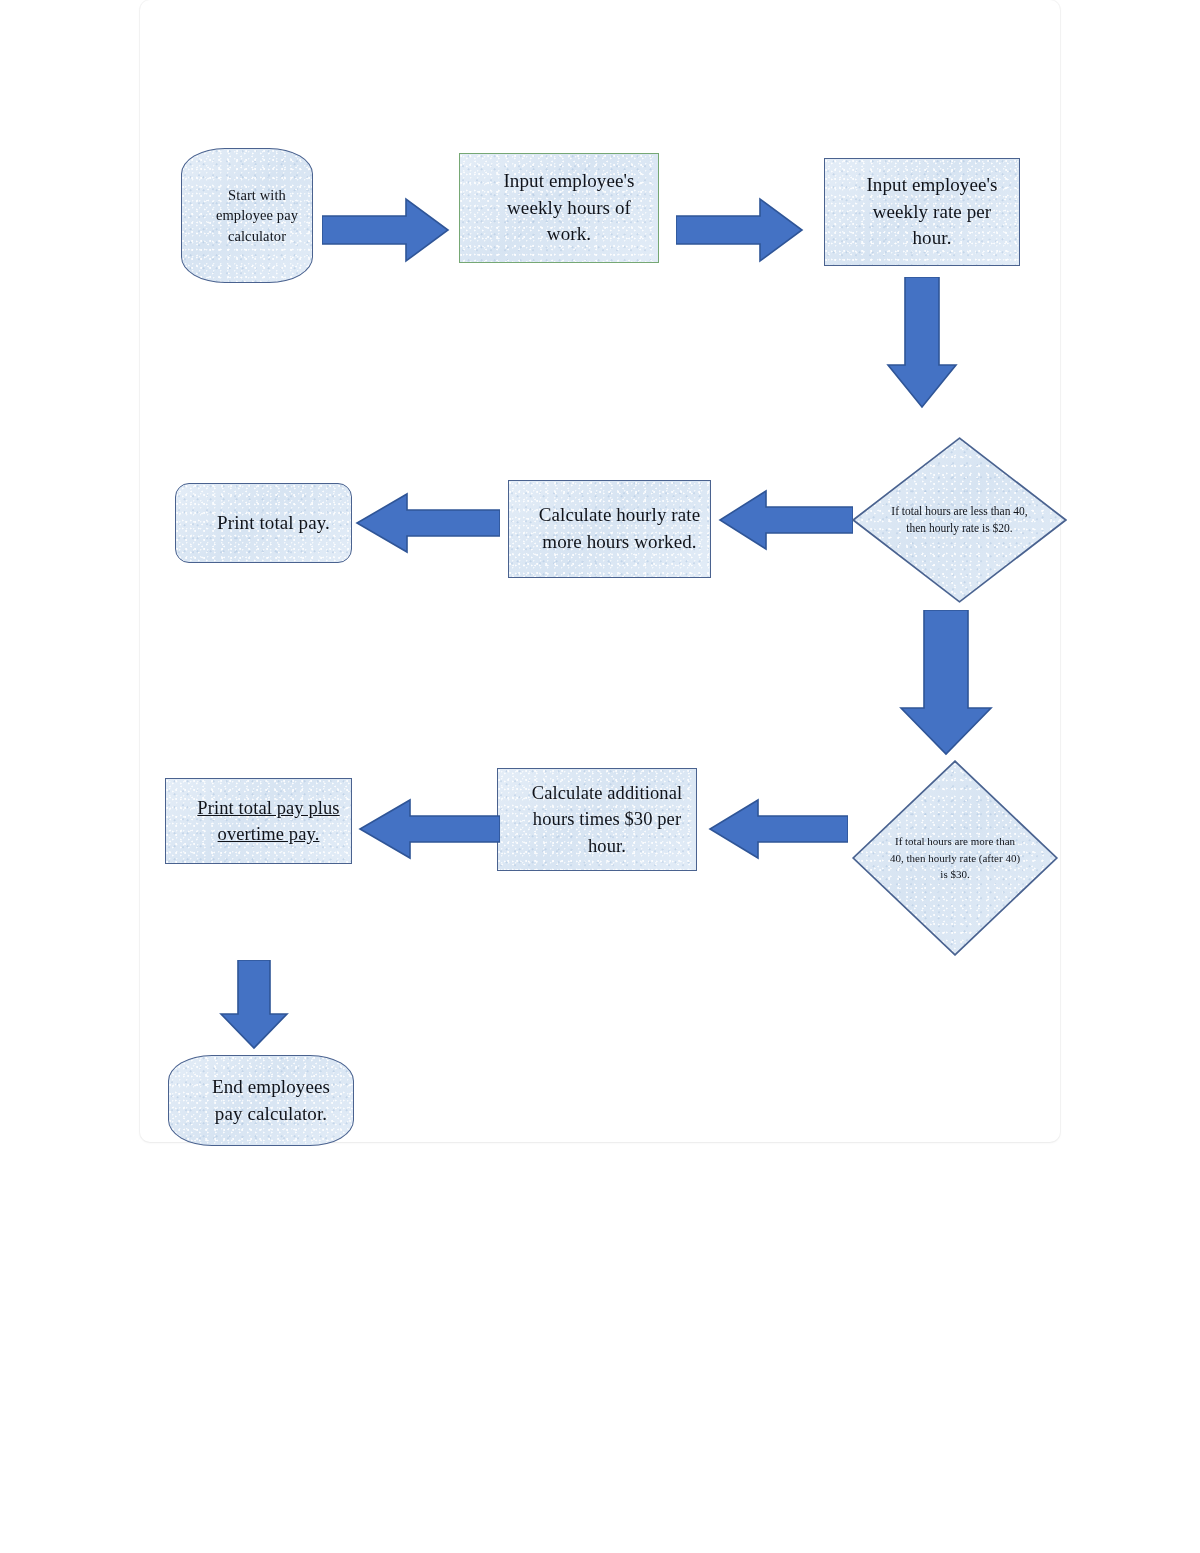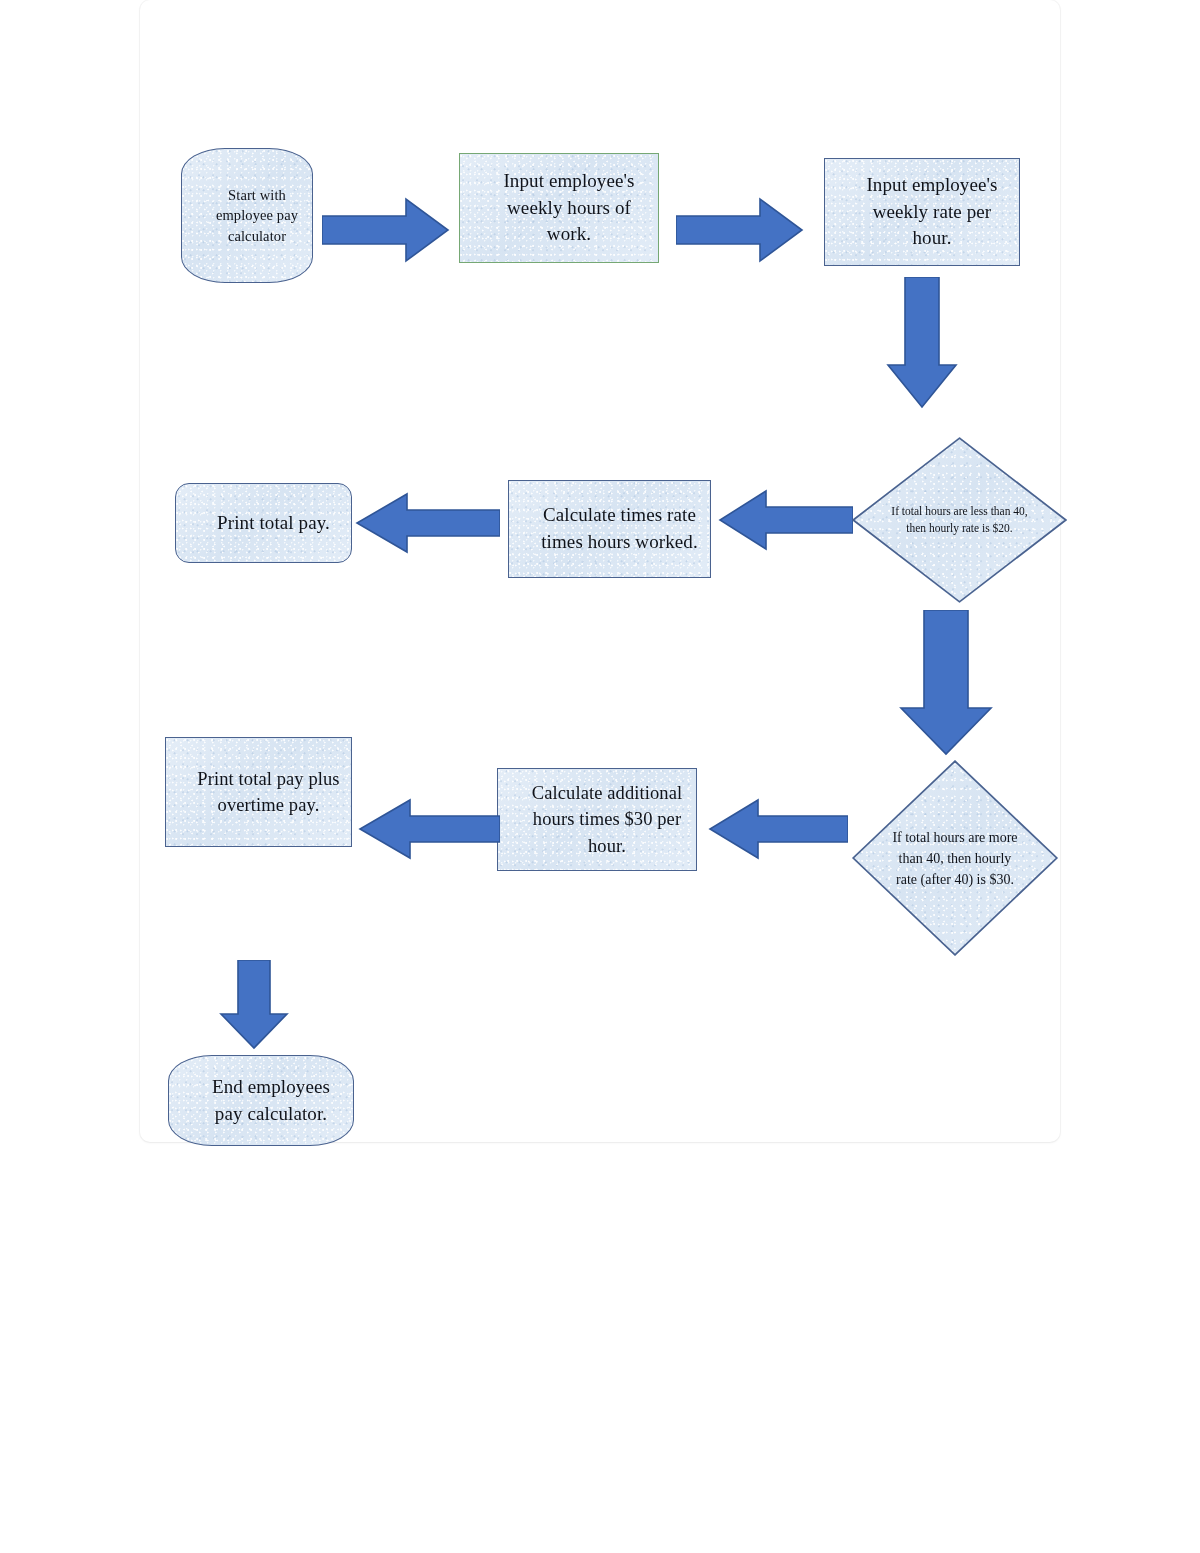--- a/index.html
+++ b/index.html
@@ -128,21 +128,21 @@
 
   
   .arrow { position: absolute; }
   .arrow svg { display: block; width: 100%; height: 100%; }
 
   
   .t-start   { font-size: 14.5px; }
   .t-proc    { font-size: 19px; }
   .t-proc-sm { font-size: 18.5px; }
   .t-diamond { font-size: 11.5px; }
-  .t-diamond2{ font-size: 14px; }
+  .t-diamond2{ font-size: 11px; }
   .t-end     { font-size: 19px; align-items: center; }
 </style>
 </head>
 <body>
 
 <div id="canvas">
 
   <div class="content-card"></div>
 
   <div class="node fill terminator t-start" style="left:181px; top:148px; width:132px; height:135px;">
@@ -185,21 +185,21 @@
     </div>
   </div>
 
   <div class="arrow" style="left:718px; top:489px; width:135px; height:62px;">
     <svg viewBox="0 0 135 62" preserveAspectRatio="none">
       <polygon points="135,18 48,18 48,2 2,31 48,60 48,44 135,44" fill="#4472c4" stroke="#2f5597" stroke-width="1.6"></polygon>
     </svg>
   </div>
 
   <div class="node fill rect t-proc" style="left:508px; top:480px; width:203px; height:98px;">
-    <span class="label">Calculate times rate times hours worked.</span>
+    <span class="label">Calculate hourly rate more hours worked.</span>
   </div>
 
   <div class="arrow" style="left:355px; top:492px; width:145px; height:62px;">
     <svg viewBox="0 0 145 62" preserveAspectRatio="none">
       <polygon points="145,18 52,18 52,2 2,31 52,60 52,44 145,44" fill="#4472c4" stroke="#2f5597" stroke-width="1.6"></polygon>
     </svg>
   </div>
 
   <div class="node fill roundrect t-proc" style="left:175px; top:483px; width:177px; height:80px;">
     <span class="label">Print total pay.</span>
@@ -230,21 +230,21 @@
   <div class="node fill rect t-proc-sm" style="left:497px; top:768px; width:200px; height:103px;align-items:center;">
     <span class="label">Calculate additional hours times $30 per hour.</span>
   </div>
 
   <div class="arrow" style="left:358px; top:798px; width:142px; height:62px;">
     <svg viewBox="0 0 142 62" preserveAspectRatio="none">
       <polygon points="142,18 52,18 52,2 2,31 52,60 52,44 142,44" fill="#4472c4" stroke="#2f5597" stroke-width="1.6"></polygon>
     </svg>
   </div>
 
-  <div class="node fill rect t-proc-sm" style="left:165px; top:737px; width:187px; height:110px;">
+  <div class="node fill rect t-proc-sm" style="left:165px; top:778px; width:187px; height:86px;text-decoration:underline;">
     <span class="label">Print total pay plus overtime pay.</span>
   </div>
 
   <div class="arrow" style="left:218px; top:960px; width:72px; height:90px;">
     <svg viewBox="0 0 72 90" preserveAspectRatio="none">
       <polygon points="20,0 52,0 52,54 69,54 36,88 3,54 20,54" fill="#4472c4" stroke="#2f5597" stroke-width="1.6"></polygon>
     </svg>
   </div>
 
   <div class="node fill terminator t-end" style="left:168px; top:1055px; width:186px; height:91px;">

